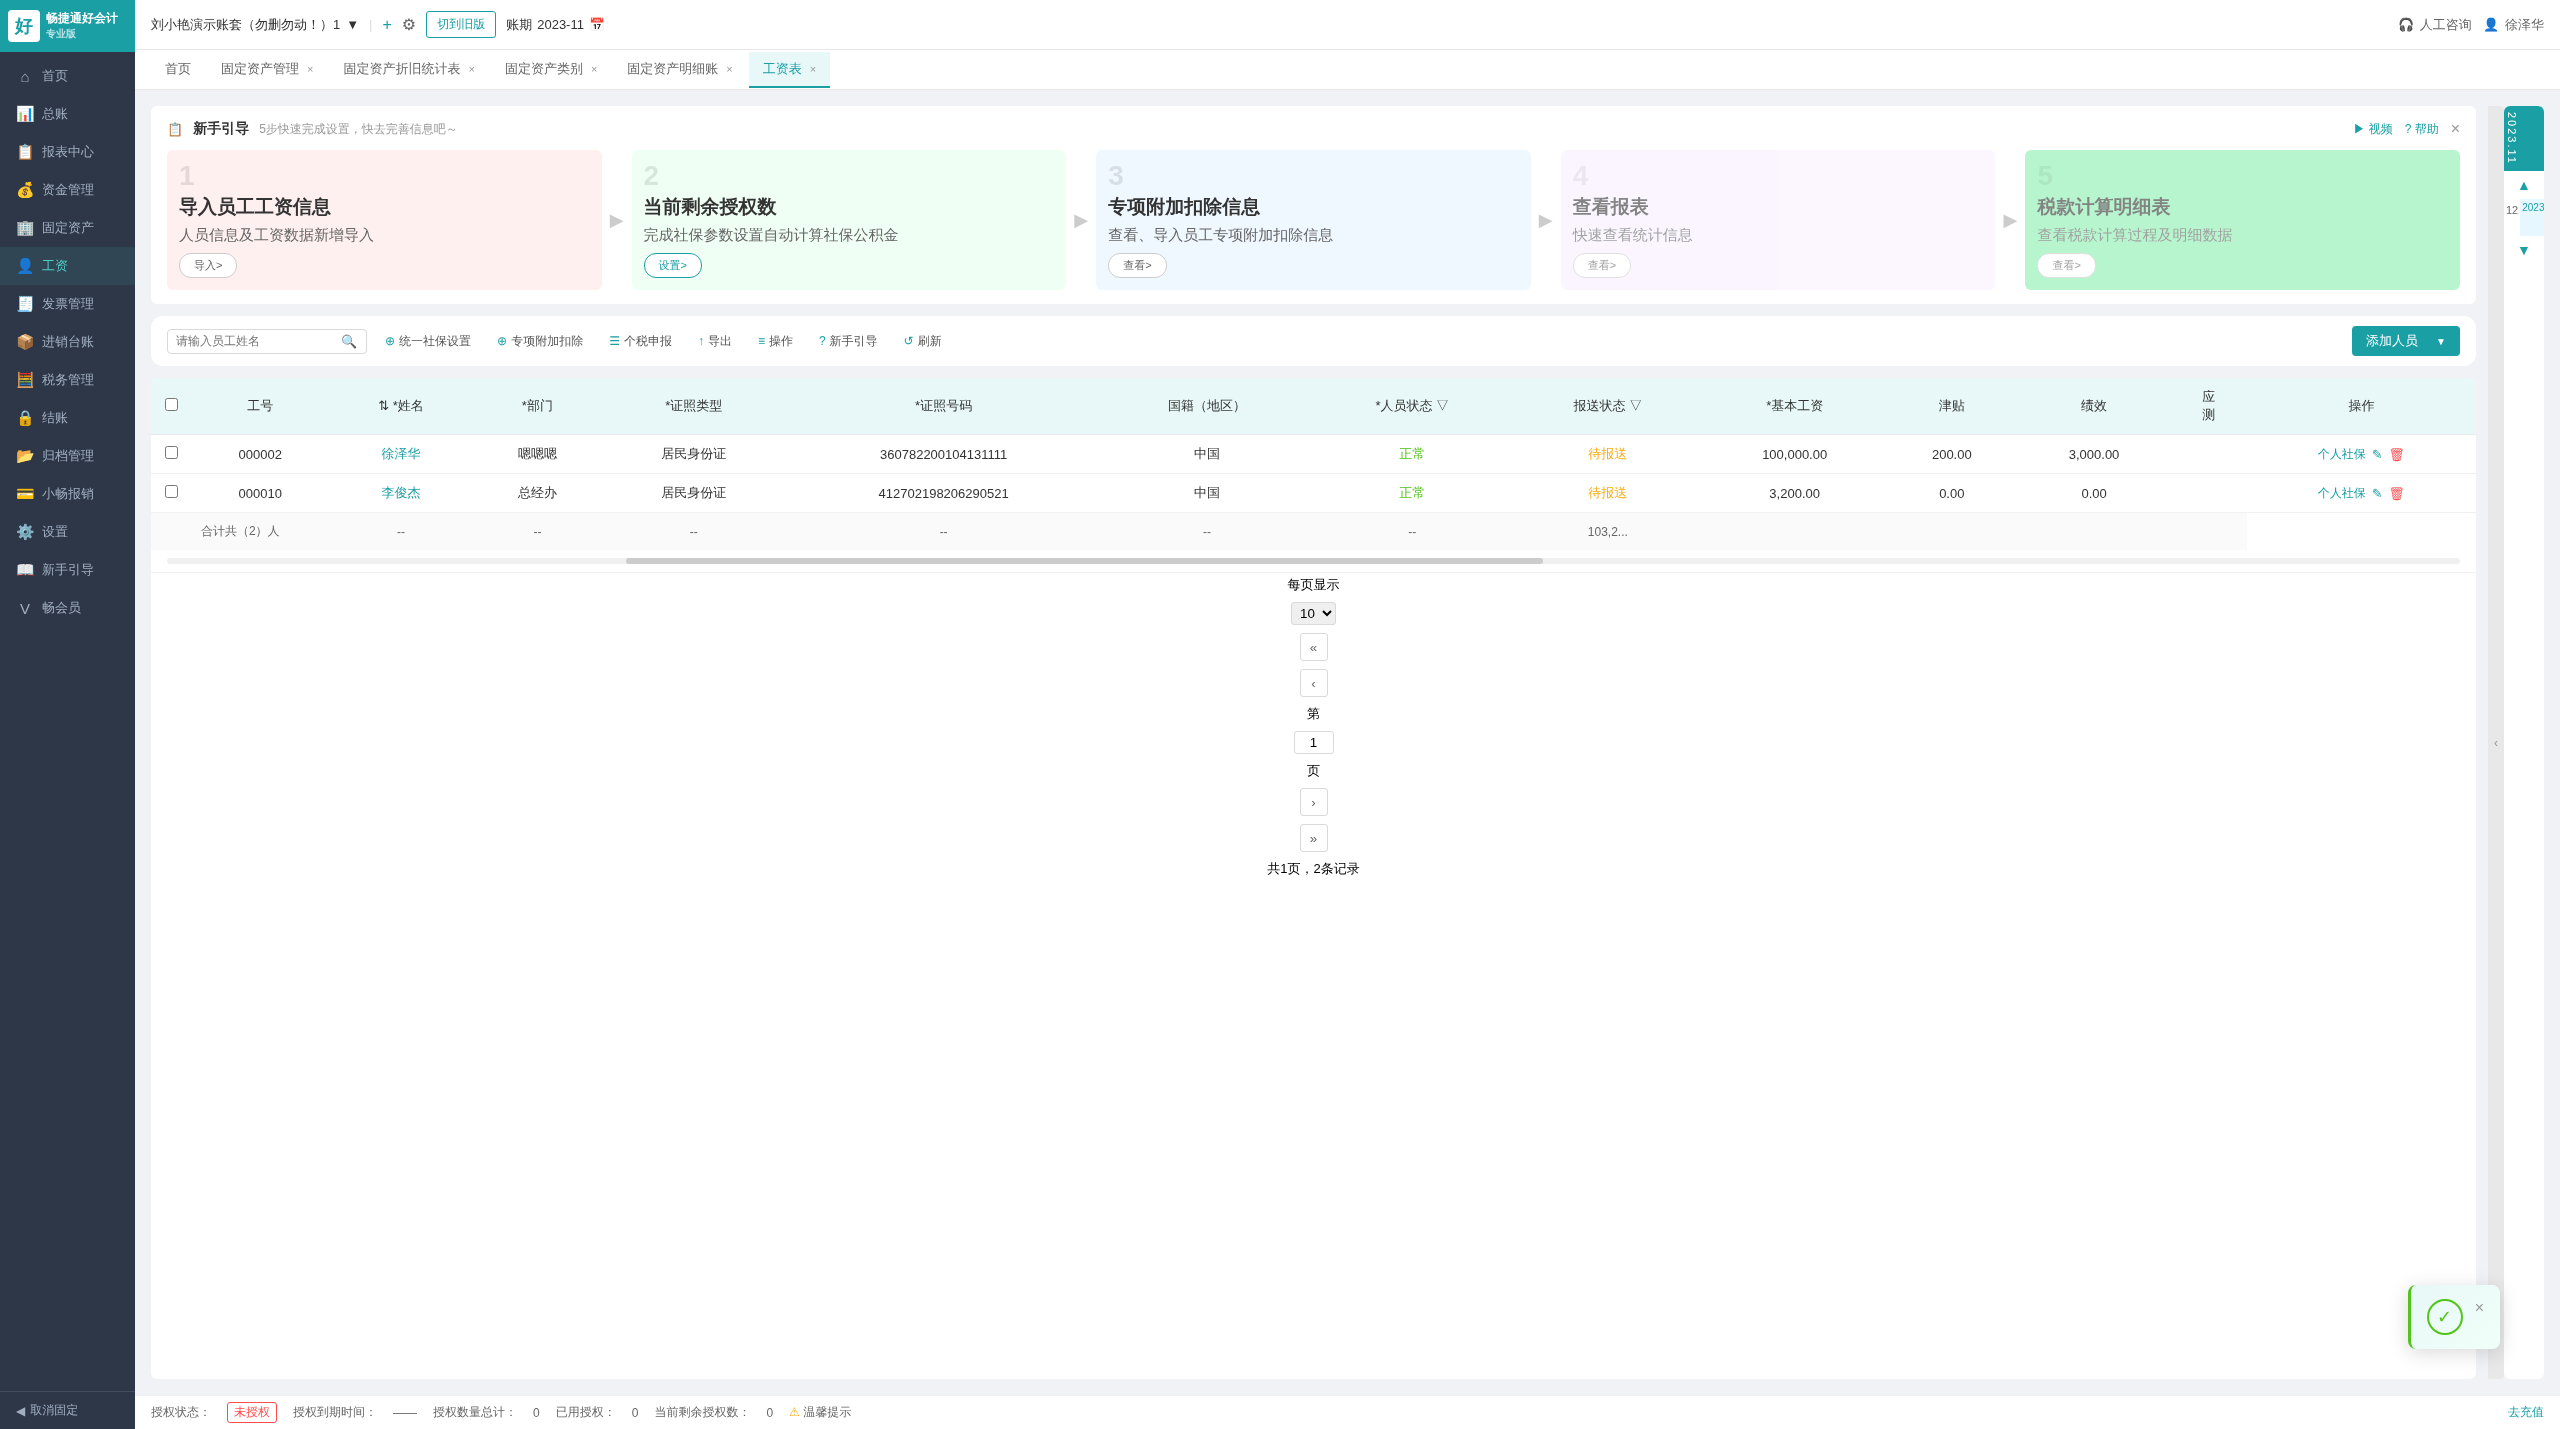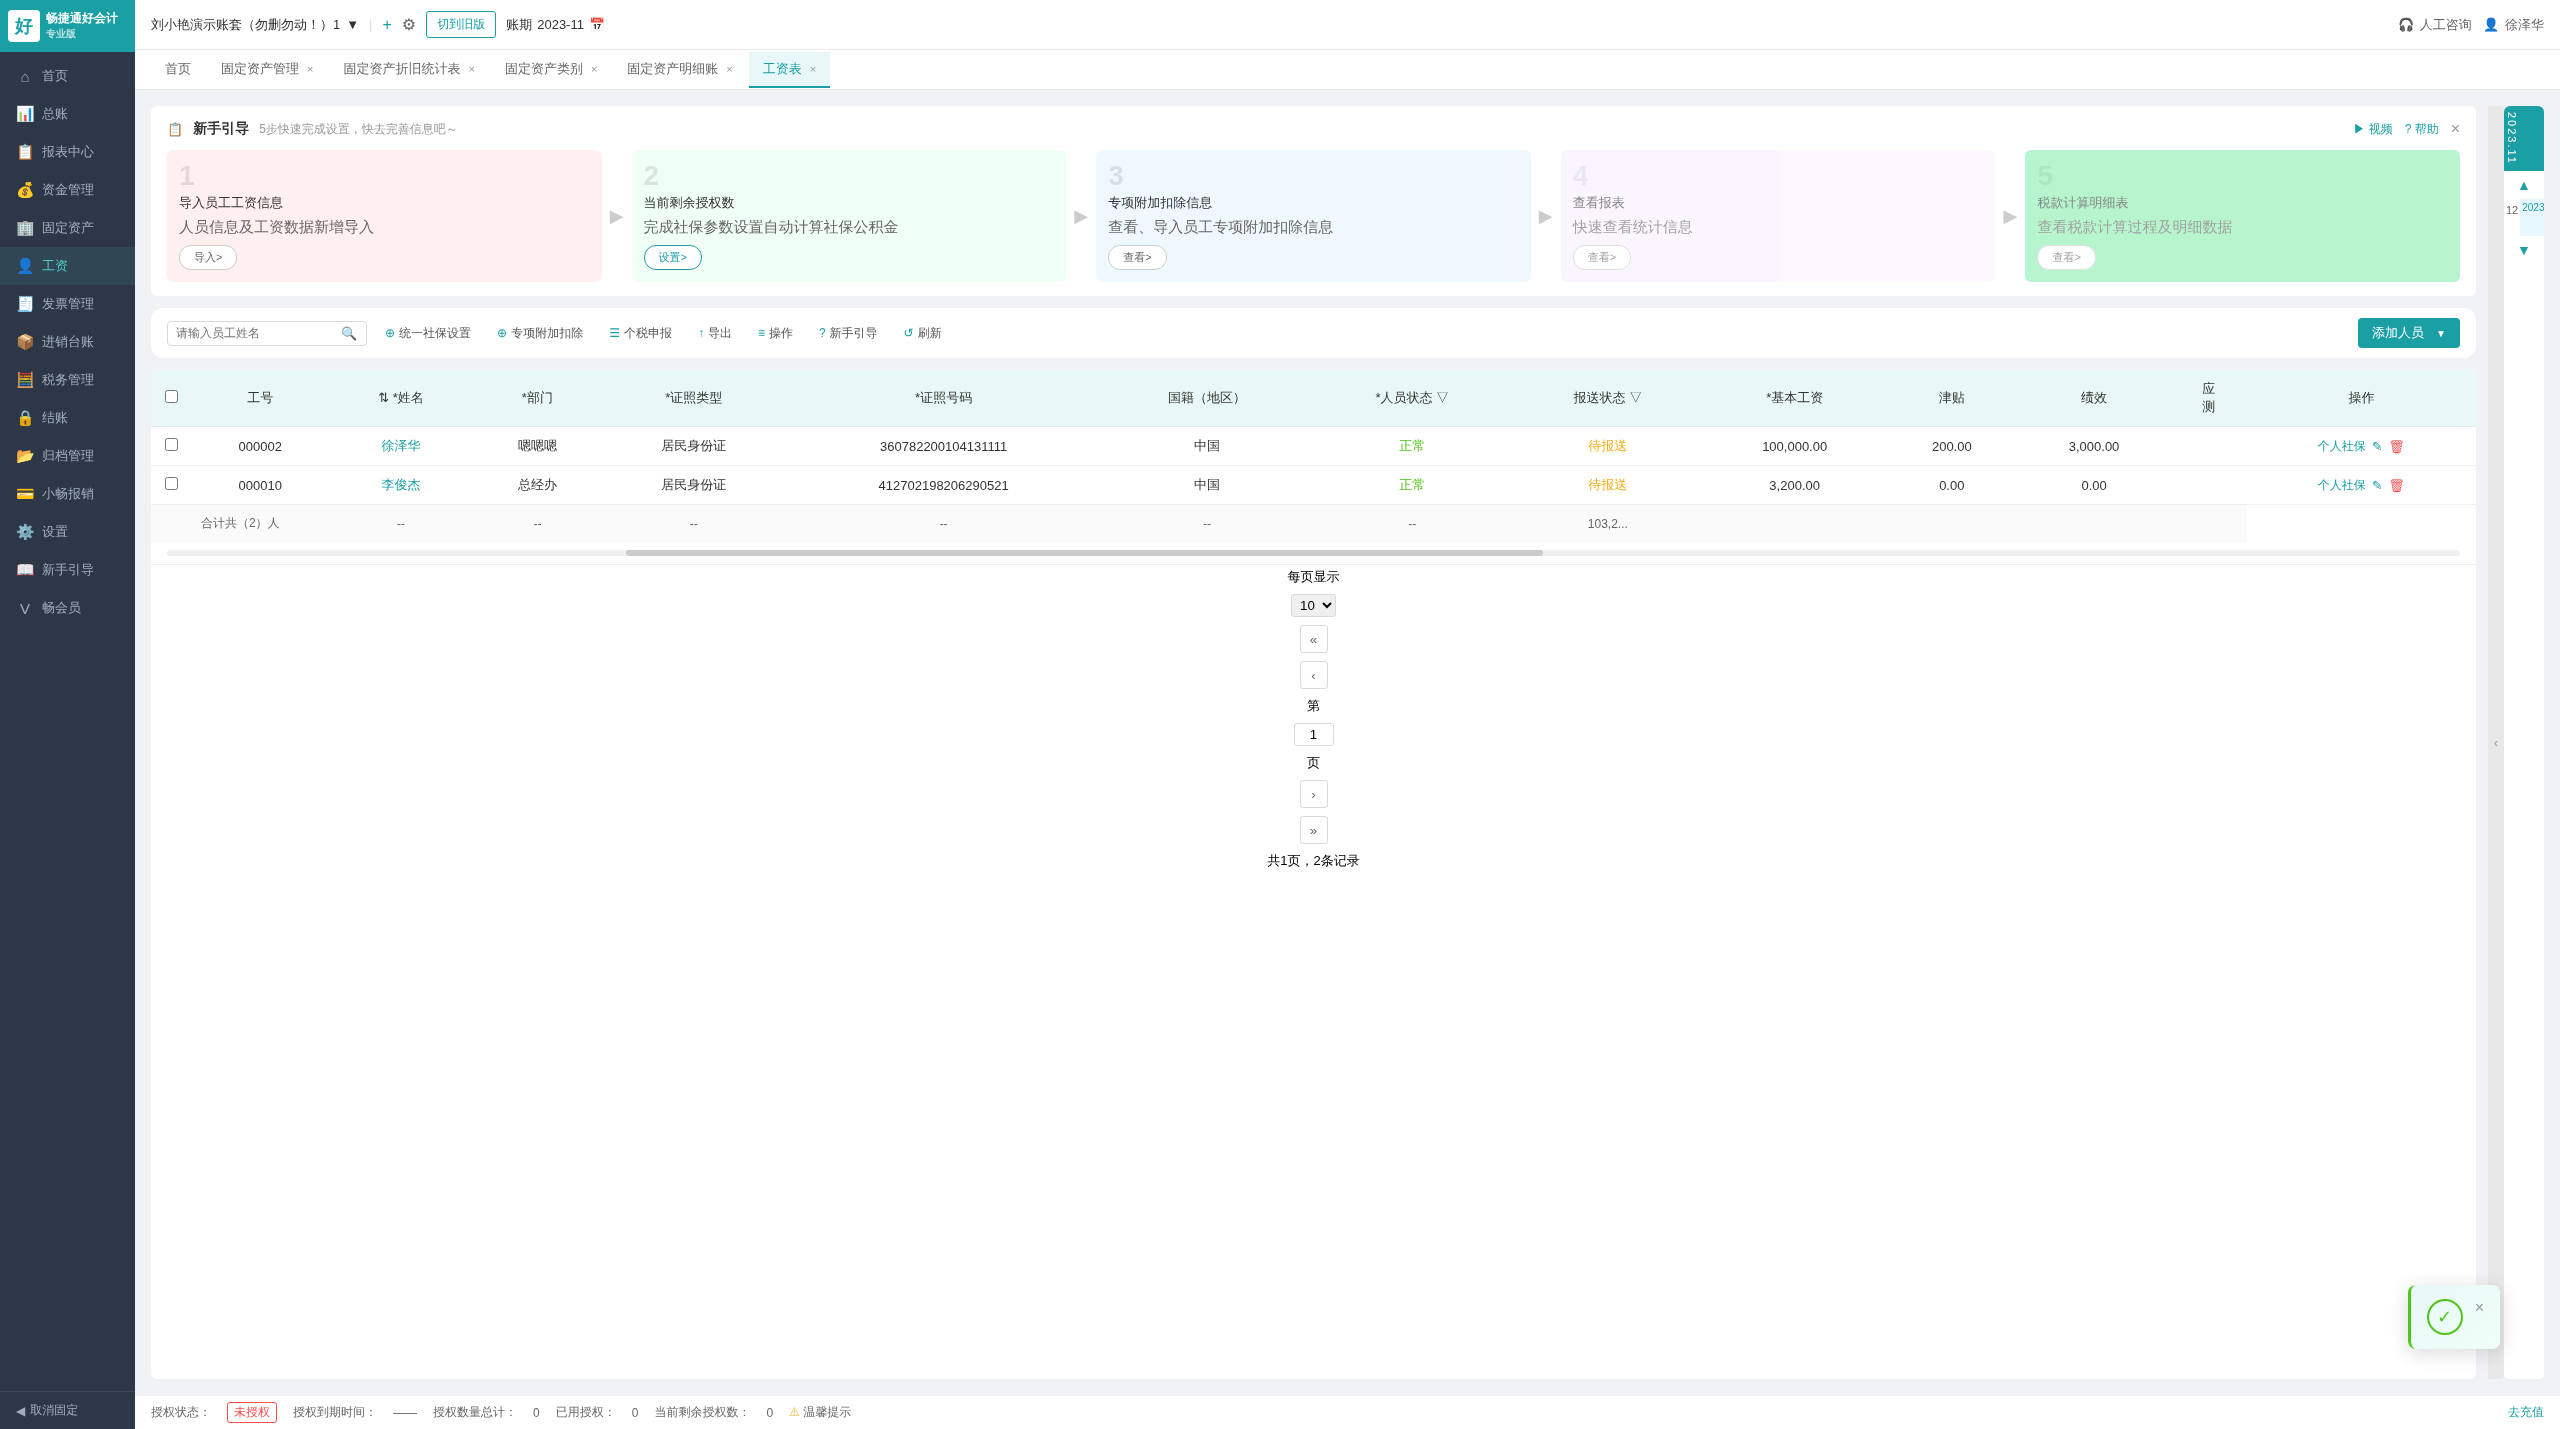--- a/index.html
+++ b/index.html
@@ -152,21 +152,21 @@
       position: relative;
     }
     .step-arrow {
       width: 30px;
       text-align: center;
       color: #ccc;
       font-size: 18px;
       flex-shrink: 0;
     }
     .step-num { font-size: 28px; color: rgba(0,0,0,0.1); font-weight: bold; line-height: 1; }
-    .step-title { font-size: 13px; font-weight: normal; color: #333; margin: 4px 0; }
+    .step-title { font-size: 19px; font-weight: bold; color: #333; margin: 4px 0; }
     .step-desc { font-size: 15px; color: #666; line-height: 1.4; }
     .step-btn {
       display: inline-block;
       margin-top: 8px;
       padding: 4px 14px;
       border: 1px solid #ccc;
       border-radius: 12px;
       font-size: 11px;
       color: #666;
       cursor: pointer;
@@ -202,21 +202,21 @@
     .add-btn {
       background: #1a9fa5;
       color: white;
       border: none;
       border-radius: 4px;
       padding: 6px 14px;
       cursor: pointer;
       font-size: 13px;
       display: flex;
       align-items: center;
-      gap: 12px;
+      gap: 18px;
       margin-left: auto;
     }
     .add-btn .dropdown-arrow { font-size: 10px; }
     .action-btn {
       display: flex;
       align-items: center;
       gap: 4px;
       padding: 5px 8px;
       color: #555;
       cursor: pointer;

